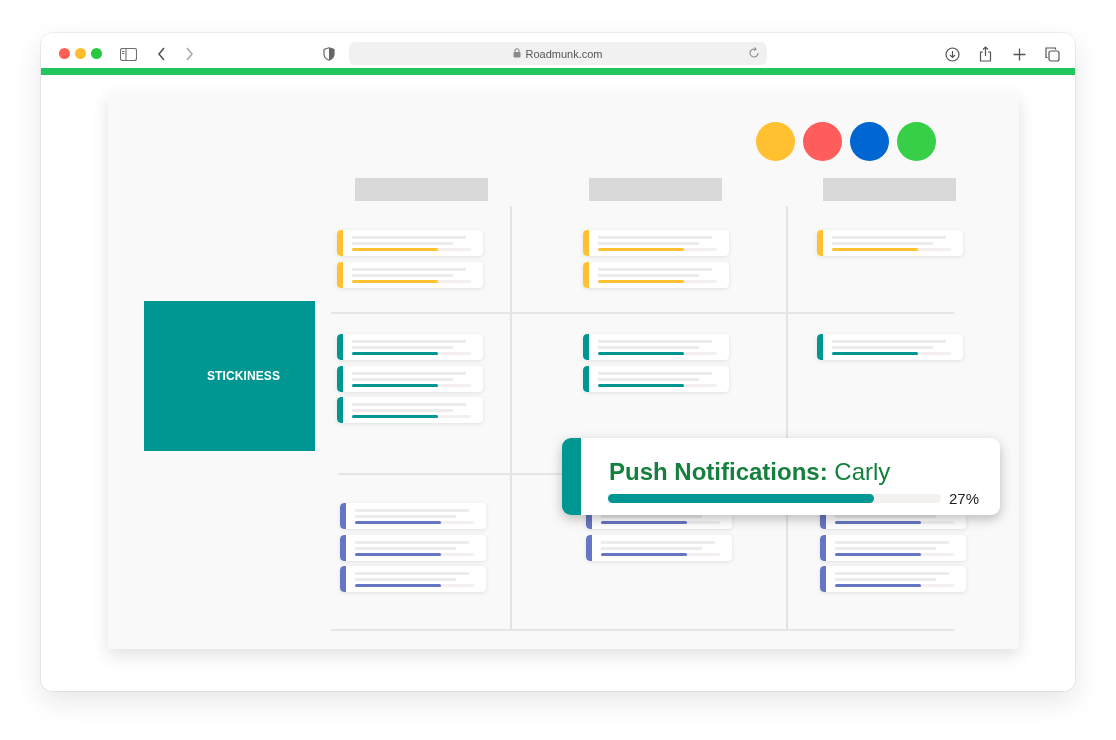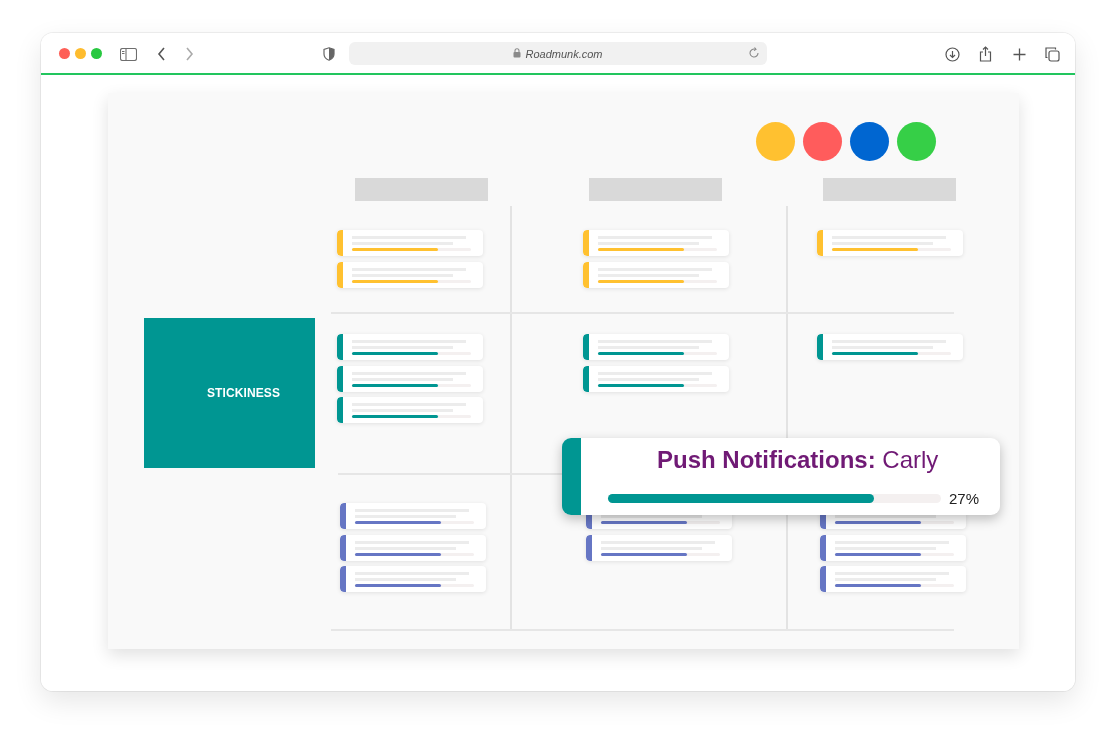--- a/index.html
+++ b/index.html
@@ -5,21 +5,21 @@
     * { box-sizing: border-box; margin: 0; padding: 0; }
     html, body { width: 1116px; height: 740px; background: #ffffff; overflow: hidden; font-family: "Liberation Sans", sans-serif; }
     .window {
       position: absolute; left: 41px; top: 33px; width: 1034px; height: 658px;
       background: #ffffff; border-radius: 12px;
       box-shadow: 0 10px 28px rgba(0,0,0,0.10), 0 0 0 1px rgba(0,0,0,0.06);
       overflow: hidden;
     }
     .titlebar {
       position: absolute; left: 0; top: 0; width: 100%; height: 42px;
-      border-bottom: 2px solid #22c55e; background: #ffffff; font-style: italic;
+      border-bottom: 7px solid #22c55e; background: #ffffff;
     }
     .traffic { position: absolute; top: 15px; width: 11px; height: 11px; border-radius: 50%; }
     .tb-icon { position: absolute; top: 11px; width: 20px; height: 20px; display: flex; align-items: center; justify-content: center; color: #6e6e6e; }
     .urlbar {
       position: absolute; left: 308px; top: 9px; width: 418px; height: 23px;
       background: #f1f1f1; border-radius: 6px;
       display: flex; align-items: center; justify-content: center;
       font-size: 11px; color: #555;
     }
     .urlbar .lock { margin-right: 4px; color: #8a8a8a; }
@@ -55,21 +55,21 @@
     .card .track { position: absolute; left: 15px; top: 18px; width: 119px; height: 3px; background: #f4f0f0; border-radius: 2px; }
     .card .fill { position: absolute; left: 0; top: 0; height: 3px; border-radius: 2px; width: 72%; }
 
     .popup {
       position: absolute; left: 454px; top: 345px; width: 438px; height: 77px;
       background: #ffffff; border-radius: 9px;
       box-shadow: 0 4px 12px rgba(0,0,0,0.25);
       overflow: hidden;
     }
     .popup .accent { position: absolute; left: 0; top: 0; width: 19px; height: 100%; background: #009692; }
-    .popup .title { position: absolute; left: 47px; top: 8px; font-size: 24px; color: #701a75; white-space: nowrap; margin-left: 48px; }
+    .popup .title { position: absolute; left: 47px; top: 20px; font-size: 24px; color: #15803d; white-space: nowrap; }
     .popup .title b { font-weight: bold; }
     .popup .title span.owner { font-weight: normal; }
     .popup .ptrack { position: absolute; left: 46px; top: 56px; width: 333px; height: 9px; background: #f4f0f0; border-radius: 5px; }
     .popup .pfill { position: absolute; left: 0; top: 0; height: 9px; background: #009692; border-radius: 5px; }
     .popup .pct { position: absolute; left: 387px; top: 52px; font-size: 15px; color: #222; }
   </style>
 </head>
 <body>
 
 <div class="window">
@@ -157,21 +157,21 @@
       <div class="col-header" style="left:247px"></div>
       <div class="col-header" style="left:481px"></div>
       <div class="col-header" style="left:715px"></div>
 
       <div class="vline" style="left:402px;top:113px;height:425px"></div>
       <div class="vline" style="left:678px;top:113px;height:425px"></div>
       <div class="hline" style="left:223px;top:219px;width:623px"></div>
       <div class="hline" style="left:230px;top:380px;width:623px"></div>
       <div class="hline" style="left:223px;top:536px;width:623px"></div>
 
-      <div class="row-label" style="top: 225px; height: 150px; background: rgb(0, 150, 146); padding-left: 28px;">
+      <div class="row-label" style="top: 208px; height: 150px; background: rgb(0, 150, 146); padding-left: 28px;">
         <span>STICKINESS</span>
       </div>
 
       <div id="cards">
           <div class="card" style="left: 229px; top: 137px;">
             <div class="accent" style="background:#ffc130"></div>
             <div class="l1"></div>
             <div class="l2"></div>
             <div class="track">
               <div class="fill" style="background:#ffc130"></div>

